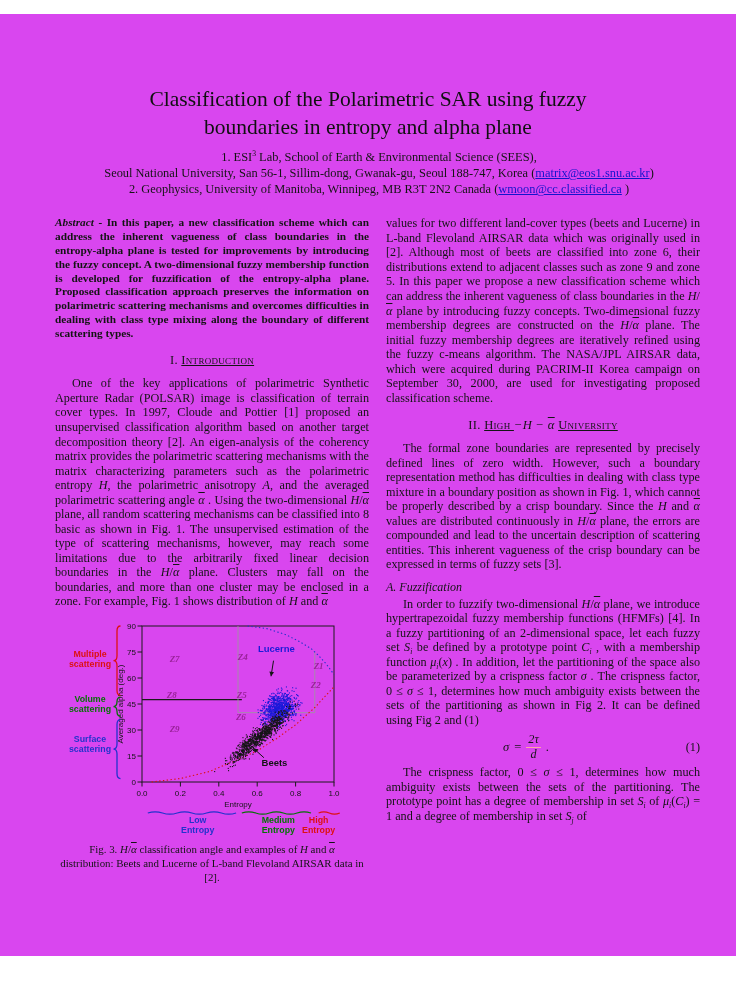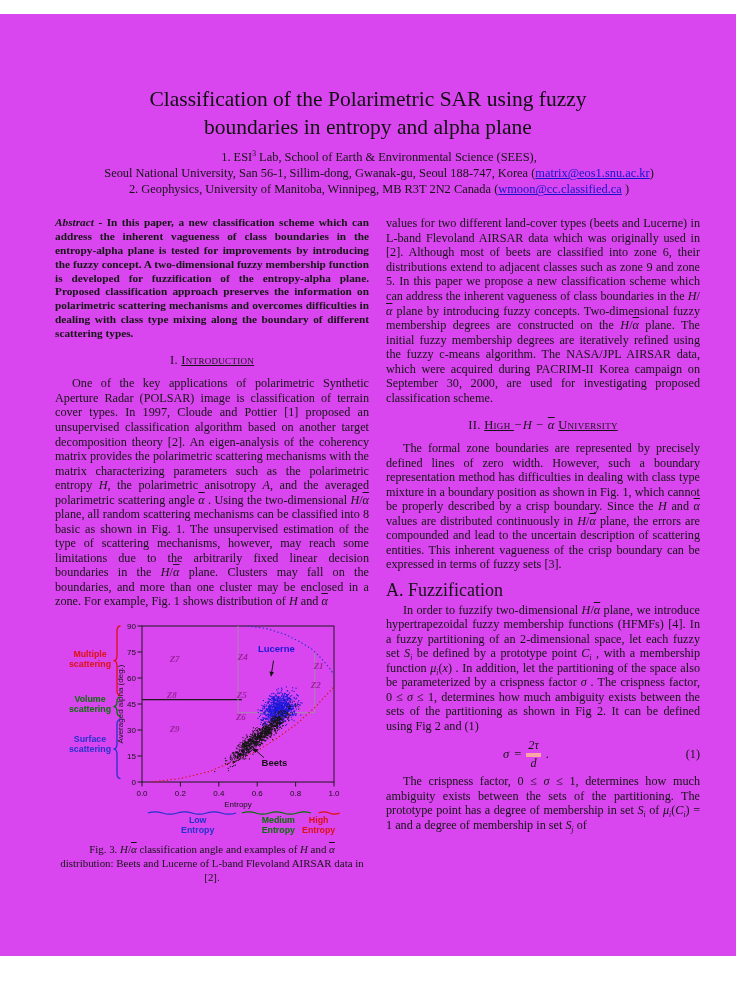--- a/index.html
+++ b/index.html
@@ -7,28 +7,28 @@
   .page{position:absolute;top:14px;left:0;width:736px;height:942px;background:#d946ef;}
   .title{margin:0 95px;padding-top:72px;text-align:center;font-size:21.5px;font-weight:400;line-height:1.28;color:#101010;}
   .authors{text-align:center;margin-top:16px;font-size:13.2px;}
   .affil{text-align:center;margin-top:8px;font-size:12.4px;line-height:1.3;margin-left:22px;}
   .cols{display:flex;gap:17px;margin:19px 55px 0 55px;}
   .col{width:314px;flex:none;text-align:justify;}
   .abstract{font-size:11.3px;font-weight:bold;line-height:1.22;margin:0;}
   .sect{font-size:12.6px;font-weight:400;text-align:center;margin:13px 0 8px 0;letter-spacing:0.3px;}
   .body{font-size:12.2px;line-height:1.19;margin:0;}
   .ind{text-indent:17px;}
-  .subsect{font-weight:400;font-size:18px;margin:8px 0 2px 0;text-align:left;}
+  .subsect{font-style:italic;font-weight:400;font-size:12px;margin:8px 0 2px 0;text-align:left;}
   .figure{margin:8px 0 0 7px;}
   .caption{font-size:10.9px;text-align:center;line-height:1.32;margin-top:3px;}
   .equation{display:flex;align-items:center;margin:6px 0 4px 0;}
   .eq-center{flex:1;display:flex;justify-content:center;align-items:center;gap:5px;font-size:12.6px;}
   .eq-lhs{font-style:italic;}
   .frac{display:inline-flex;flex-direction:column;align-items:center;font-style:italic;font-size:12.2px;line-height:1.1;}
-  .frac .num{border-bottom:4px solid #fca5a5;padding:0 2px;}
+  .frac .num{border-bottom:1px solid #fca5a5;padding:0 2px;}
   .eq-num{font-size:12.2px;width:34px;text-align:right;}
   .footer{position:absolute;top:883px;left:55px;width:645px;font-weight:bold;font-size:12.3px;}
   .pageno{position:absolute;left:0;top:0;width:100%;text-align:center;}
   
   .r-i{font-style:italic;}
   .r-b{font-weight:bold;}
   .r-bi{font-weight:bold;font-style:italic;}
   .r-ov{font-style:italic;text-decoration:overline;}
   .r-sup{vertical-align:super;font-size:0.62em;line-height:0;}
   .r-subi{vertical-align:sub;font-size:0.62em;line-height:0;font-style:italic;}

